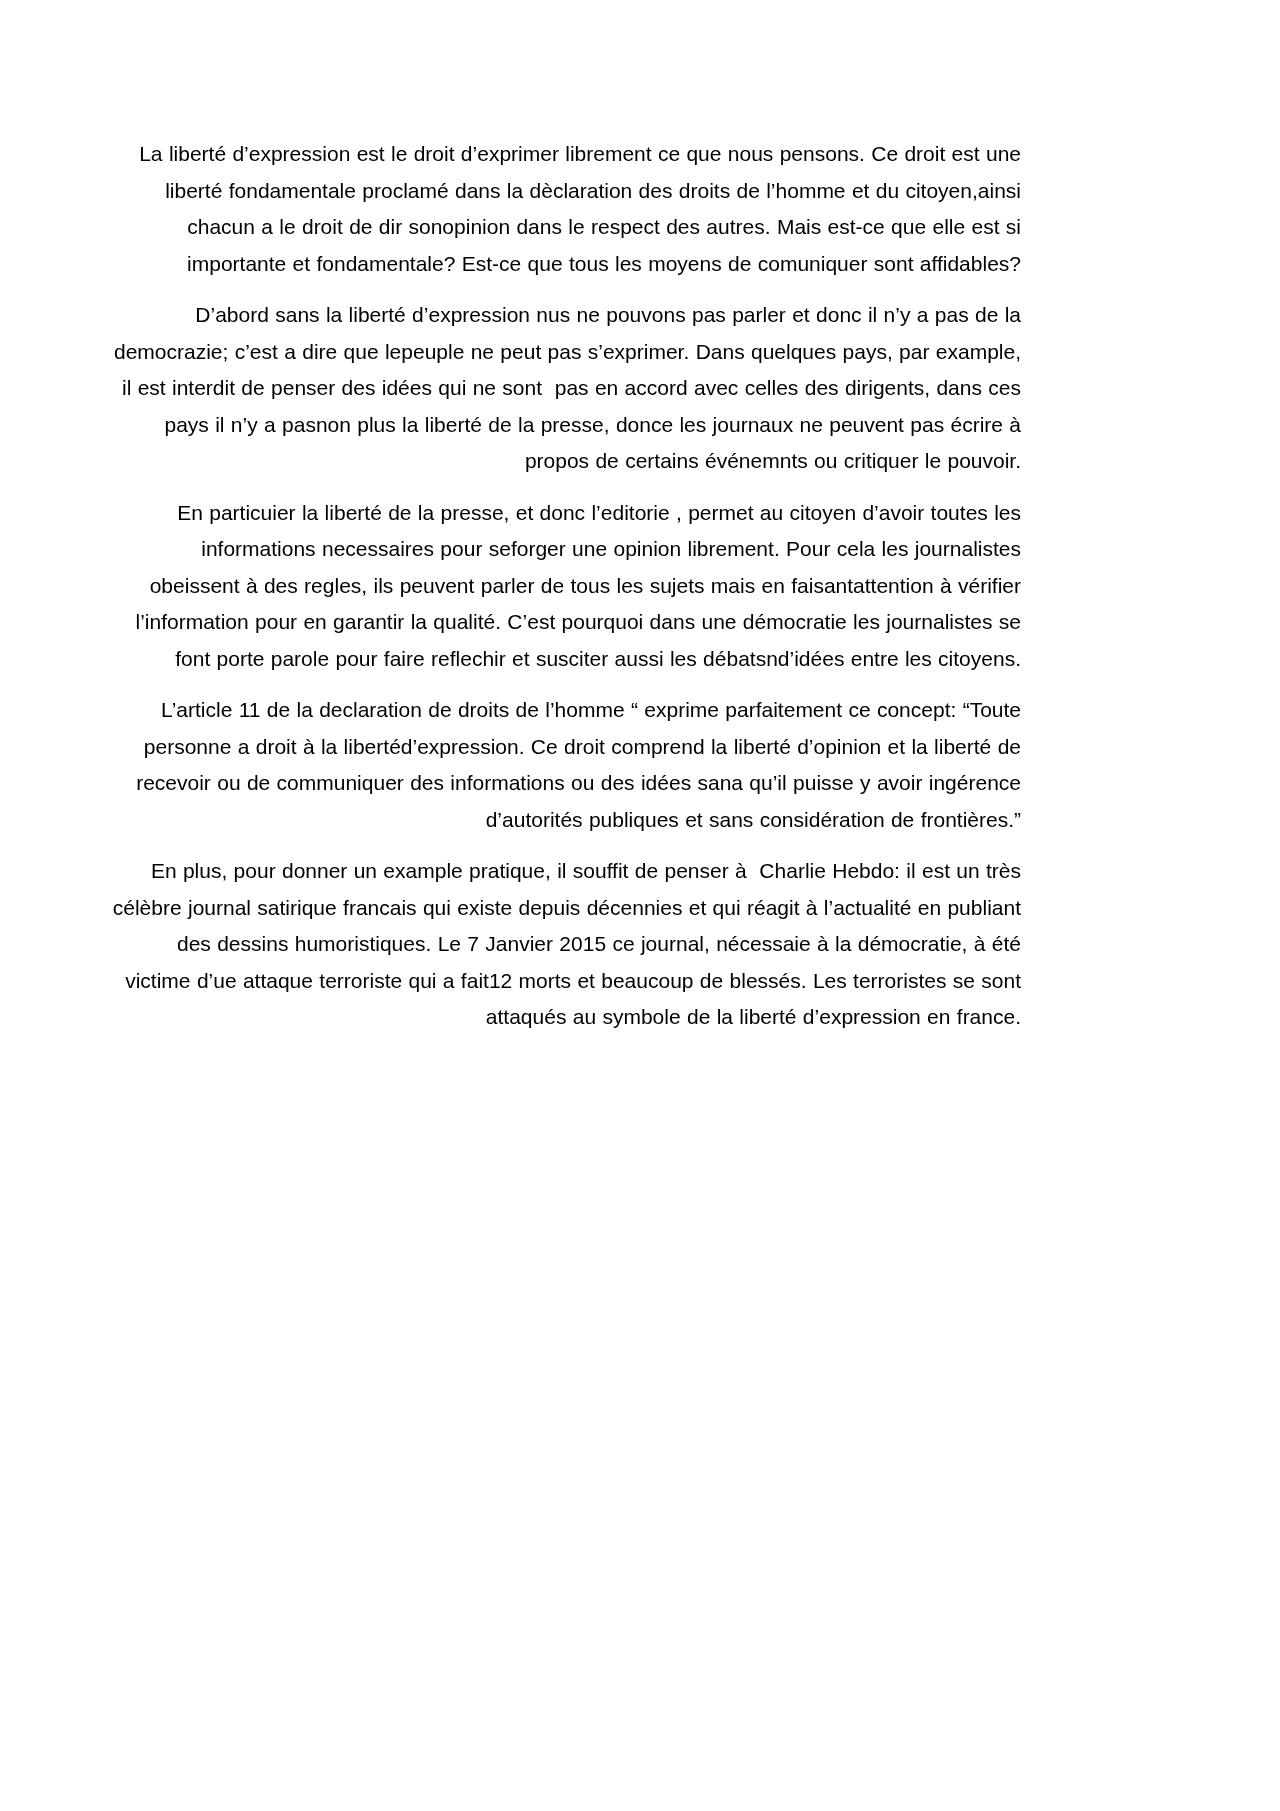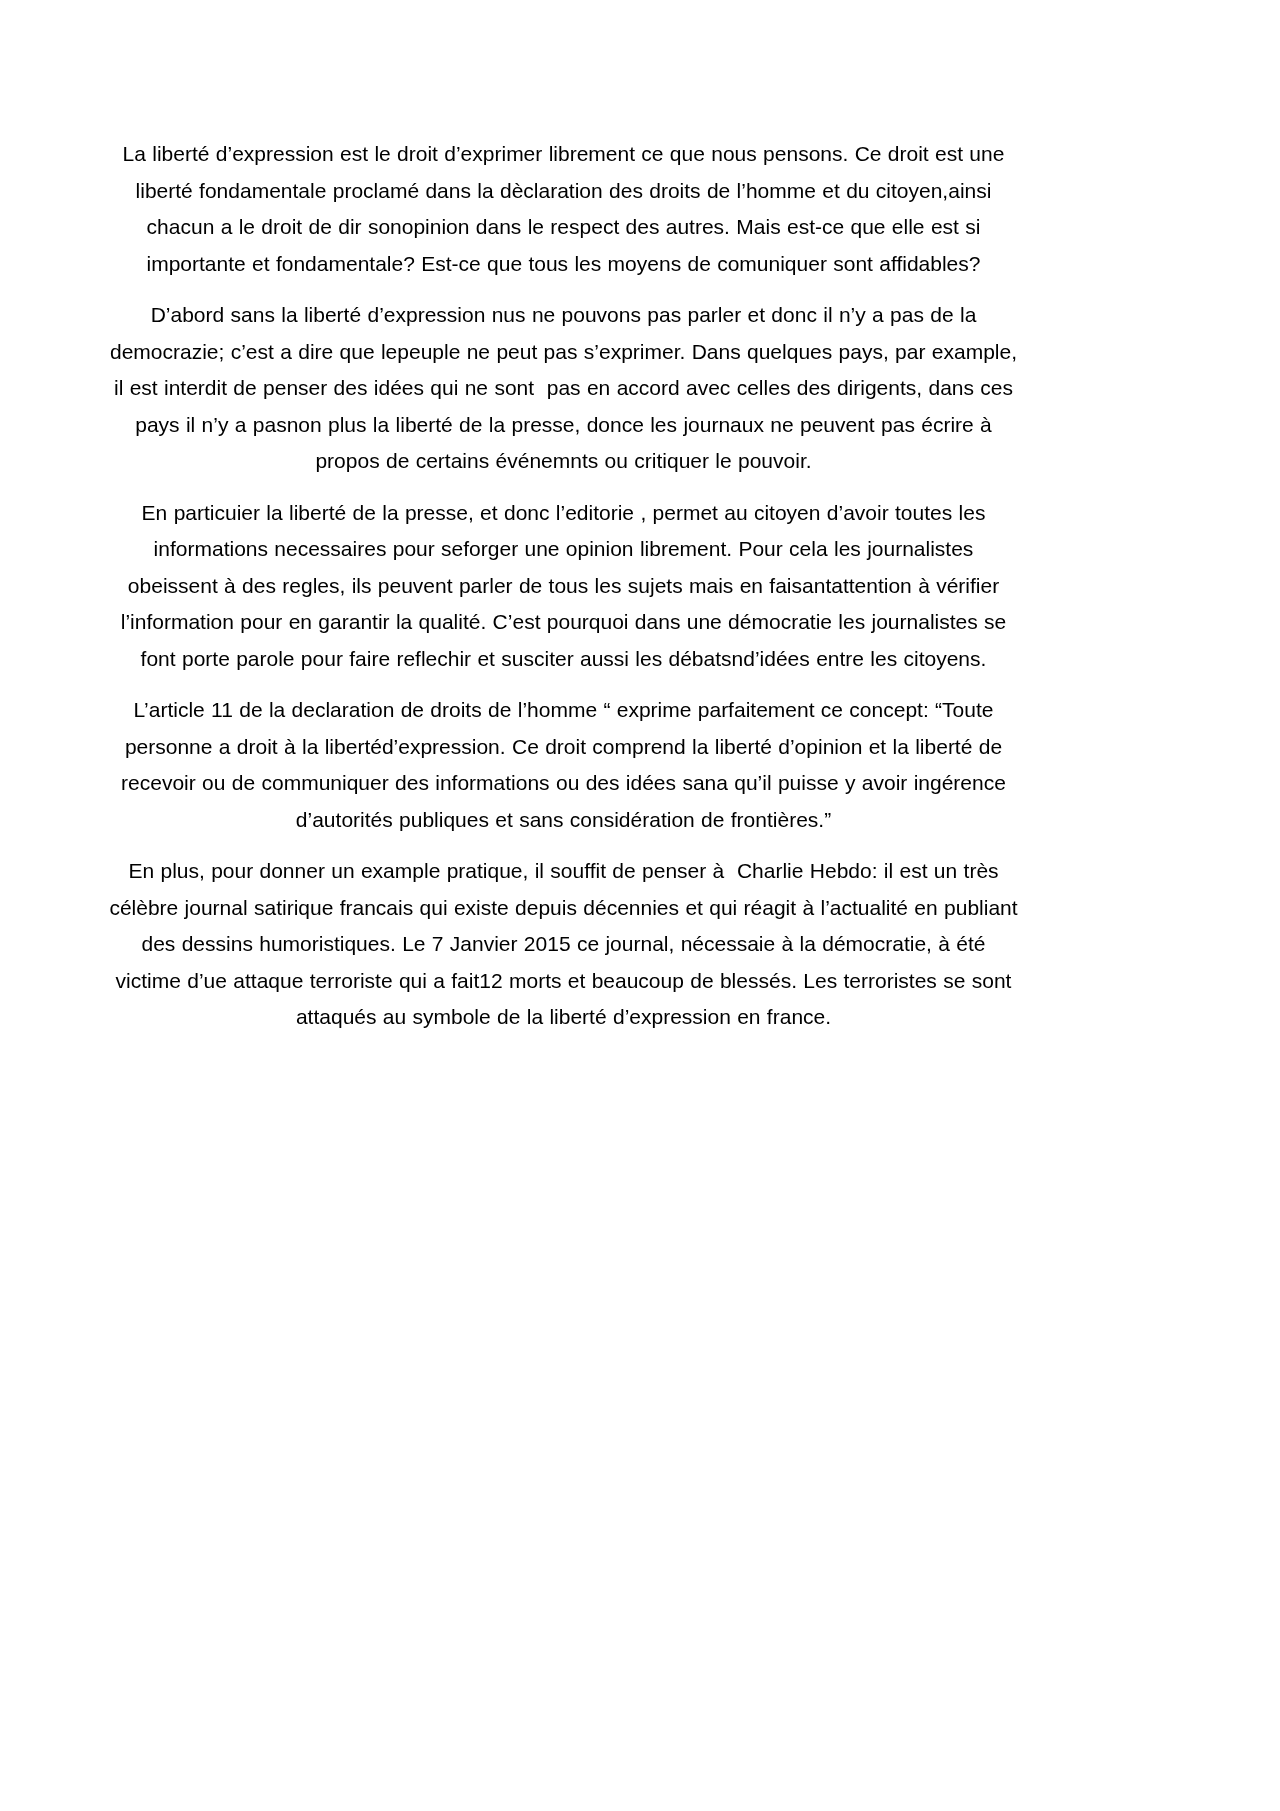--- a/index.html
+++ b/index.html
@@ -21,21 +21,21 @@
     height: 1811px;
     background: #ffffff;
     padding: 136px 0 0 106px;
   }
 
   .doc-paragraph {
     width: 915px;
     font-size: 21px;
     line-height: 36.5px;
     margin-bottom: 15px;
-    text-align: center;
+    text-align: right;
     white-space: pre-wrap;       
     word-spacing: 0.5px;
   }
 </style>
 </head>
 <body>
 
 <main class="page">
   <p class="doc-paragraph">La liberté d’expression est le droit d’exprimer librement ce que nous pensons. Ce droit est une liberté fondamentale proclamé dans la dèclaration des droits de l’homme et du citoyen,ainsi chacun a le droit de dir sonopinion dans le respect des autres. Mais est-ce que elle est si importante et fondamentale? Est-ce que tous les moyens de comuniquer sont affidables?</p>
 

